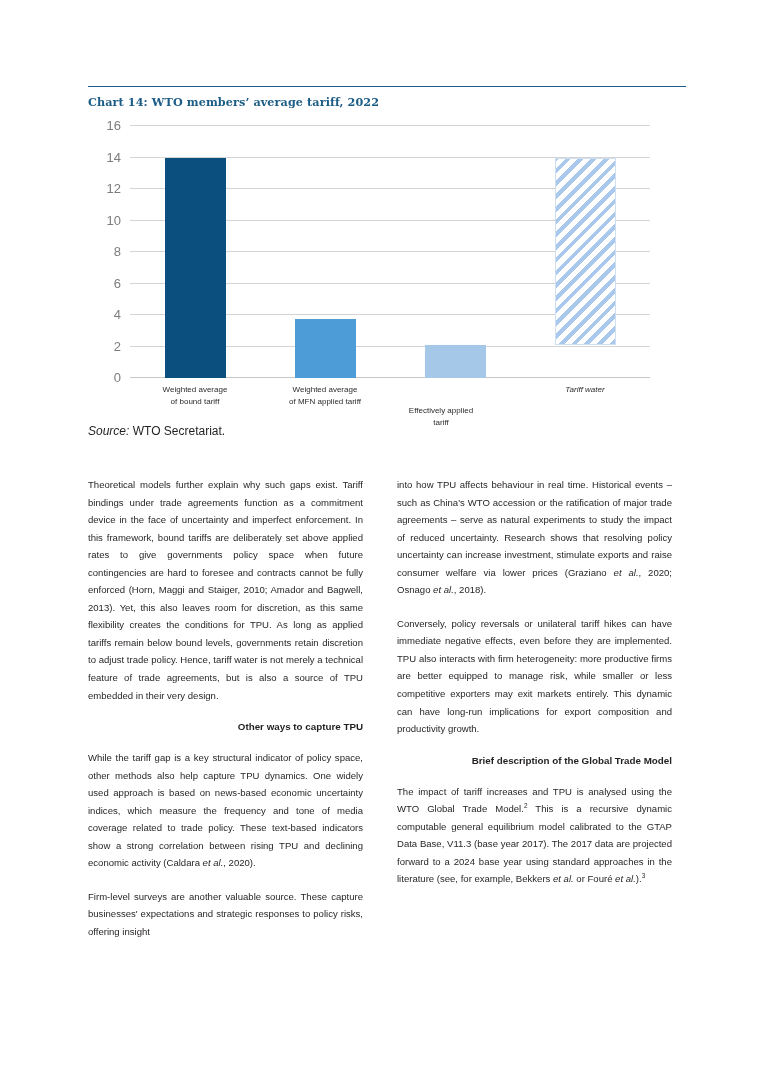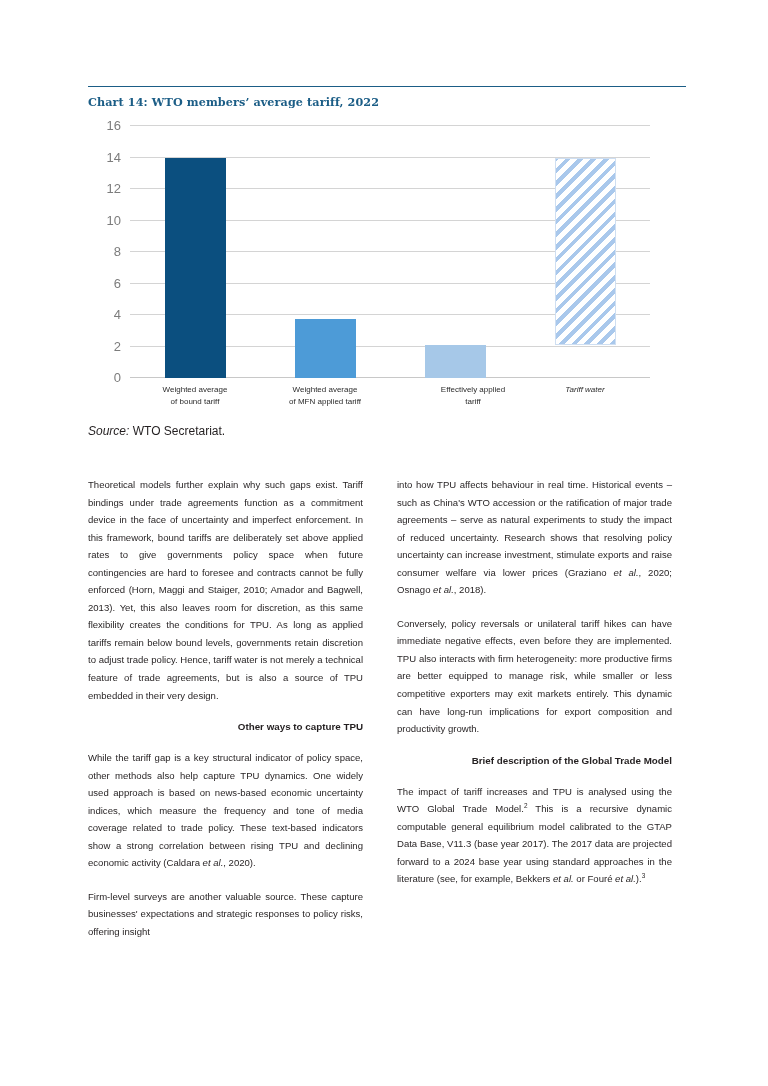--- a/index.html
+++ b/index.html
@@ -195,21 +195,21 @@
           <span class="ytick">16</span>
         </div>
         <div class="bar b0" style="left: 34.5px; width: 61px; bottom: 0px; height: 220.5px;"></div>
         <div class="bar b1" style="left: 164.5px; width: 61px; bottom: 0px; height: 59.85px;"></div>
         <div class="bar b2" style="left: 294.5px; width: 61px; bottom: 0px; height: 33.075px;"></div>
         <div class="bar b3" style="left: 424.5px; width: 61px; bottom: 33.075px; height: 187.425px;"></div>
       </div>
 
   <div class="xlabel" style="left: 42px; width: 130px;"><span>Weighted average</span><br><span>of bound tariff</span></div>
       <div class="xlabel" style="left: 172px; width: 130px;"><span>Weighted average</span><br><span>of MFN applied tariff</span></div>
-      <div class="xlabel" style="left: 320px; width: 130px;"><span>Effectively applied</span><br><span>tariff</span></div>
+      <div class="xlabel" style="left: 288px; width: 130px; margin-top: 21px;"><span>Effectively applied</span><br><span>tariff</span></div>
       <div class="xlabel" style="left: 432px; width: 130px; font-style: italic;"><span>Tariff water</span></div>
     </div>
 </div>
 
 <div class="source">
   <i>Source:</i><span> WTO Secretariat.</span>
 </div>
 
 <div class="col col-left">
 

